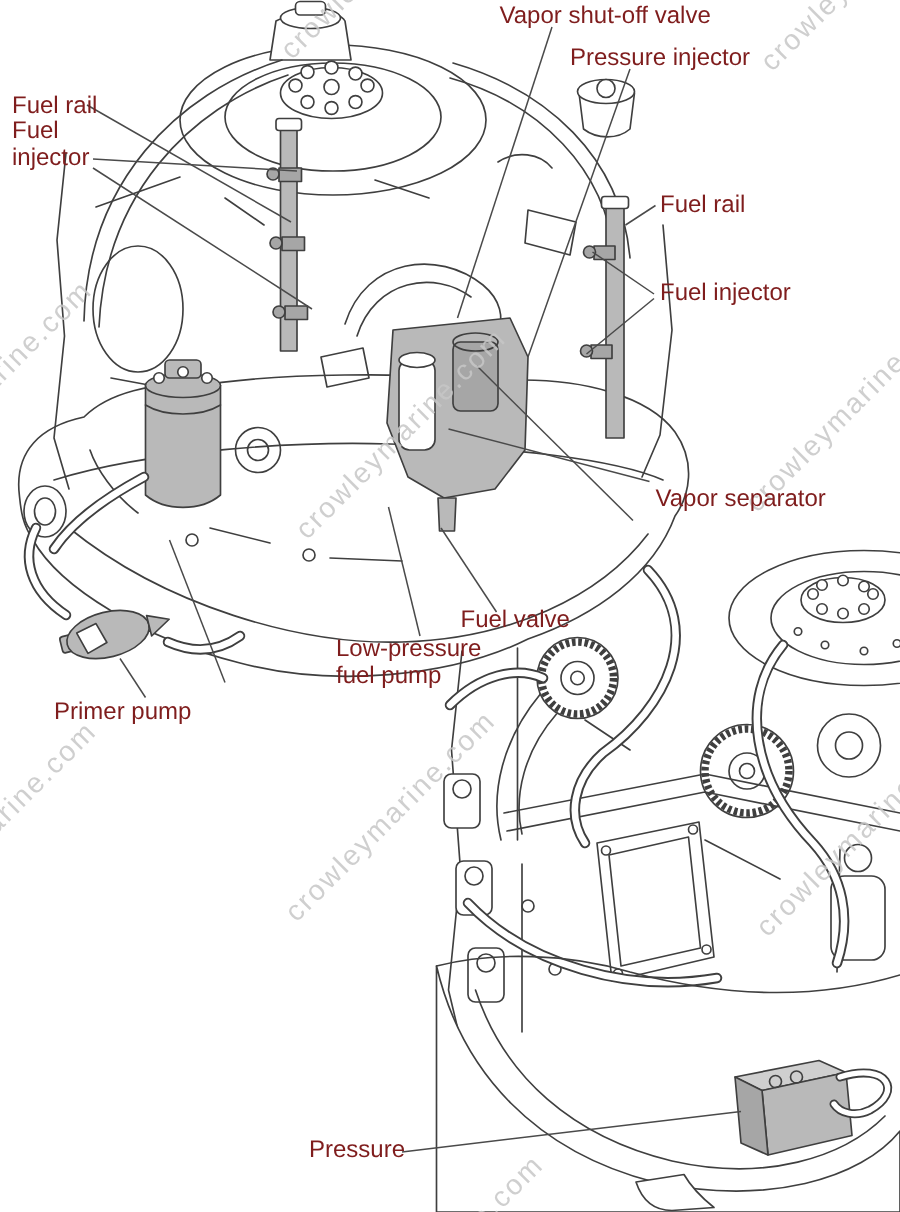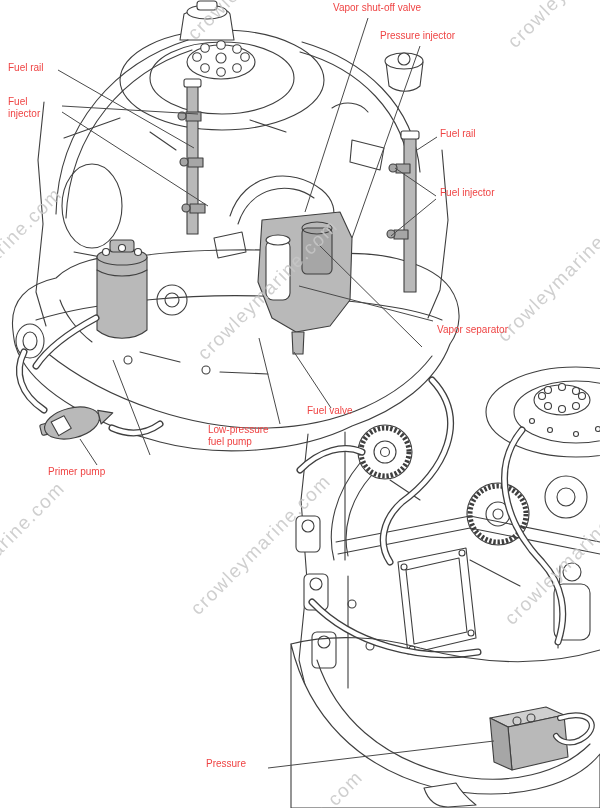--- a/index.html
+++ b/index.html
@@ -21,21 +21,21 @@
   .teeth{fill:none;stroke:#3f3f3f;stroke-width:5;stroke-dasharray:2.4 1.8;}
   .ldr{stroke:#4a4a4a;stroke-width:1;}
   
   .wm{
     position:absolute;z-index:3;color:#c7c7c7;font-size:19px;letter-spacing:1.5px;
     white-space:nowrap;transform:translate(-50%,-50%) rotate(-45deg);
     opacity:.85;pointer-events:none;user-select:none;
   }
   
   .label{
-    position:absolute;z-index:4;font-size:10px;line-height:1.15;color:#ef4444;
+    position:absolute;z-index:4;font-size:16px;line-height:1.15;color:#7f1d1d;
     white-space:pre-line;
   }
 </style>
 </head>
 <body>
 
 <div class="stage">
 
   <svg width="600" height="808" viewBox="0 0 600 808">
 
@@ -267,24 +267,24 @@
   <div class="wm" style="left:268px;top:290px">crowleymarine.com</div>
   <div class="wm" style="left:568px;top:272px">crowleymarine.com</div>
   <div class="wm" style="left:-5px;top:552px">crowleymarine.com</div>
   <div class="wm" style="left:261px;top:545px">crowleymarine.com</div>
   <div class="wm" style="left:575px;top:555px">crowleymarine.com</div>
   <div class="wm" style="left:293px;top:841px">crowleymarine.com</div>
 
   <div class="label" style="left:333px;top:2px">Vapor shut-off valve</div>
   <div class="label" style="left:380px;top:30px">Pressure injector</div>
   <div class="label" style="left:8px;top:62px">Fuel rail</div>
-  <div class="label" style="left:8px;top:96px">Fuel
+  <div class="label" style="left:8px;top:79px">Fuel
 injector</div>
   <div class="label" style="left:440px;top:128px">Fuel rail</div>
   <div class="label" style="left:440px;top:187px">Fuel injector</div>
   <div class="label" style="left:437px;top:324px">Vapor separator</div>
   <div class="label" style="left:307px;top:405px">Fuel valve</div>
-  <div class="label" style="left:208px;top:424px">Low-pressure
+  <div class="label" style="left:224px;top:424px">Low-pressure
 fuel pump</div>
-  <div class="label" style="left:48px;top:466px">Primer pump</div>
+  <div class="label" style="left:36px;top:466px">Primer pump</div>
   <div class="label" style="left:206px;top:758px">Pressure</div>
 
 </div>
 
 </body></html>

